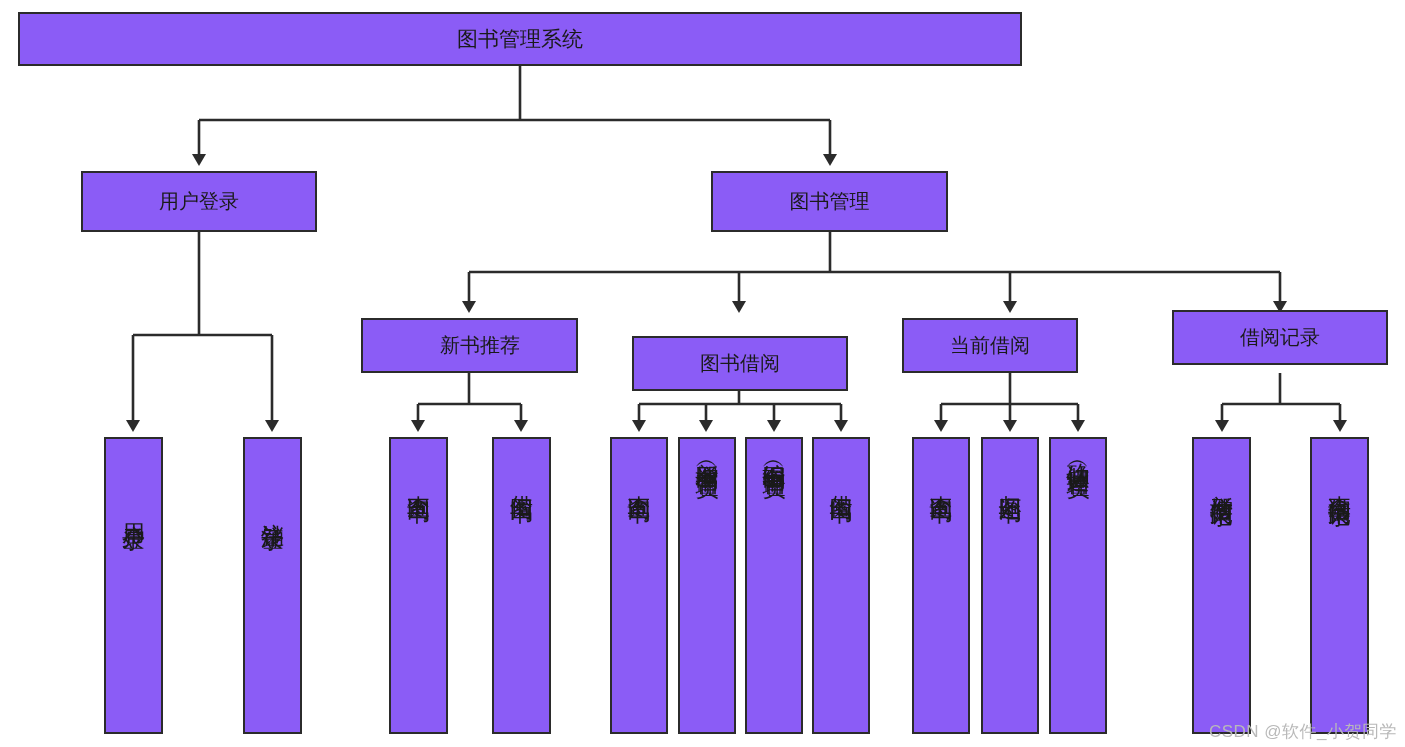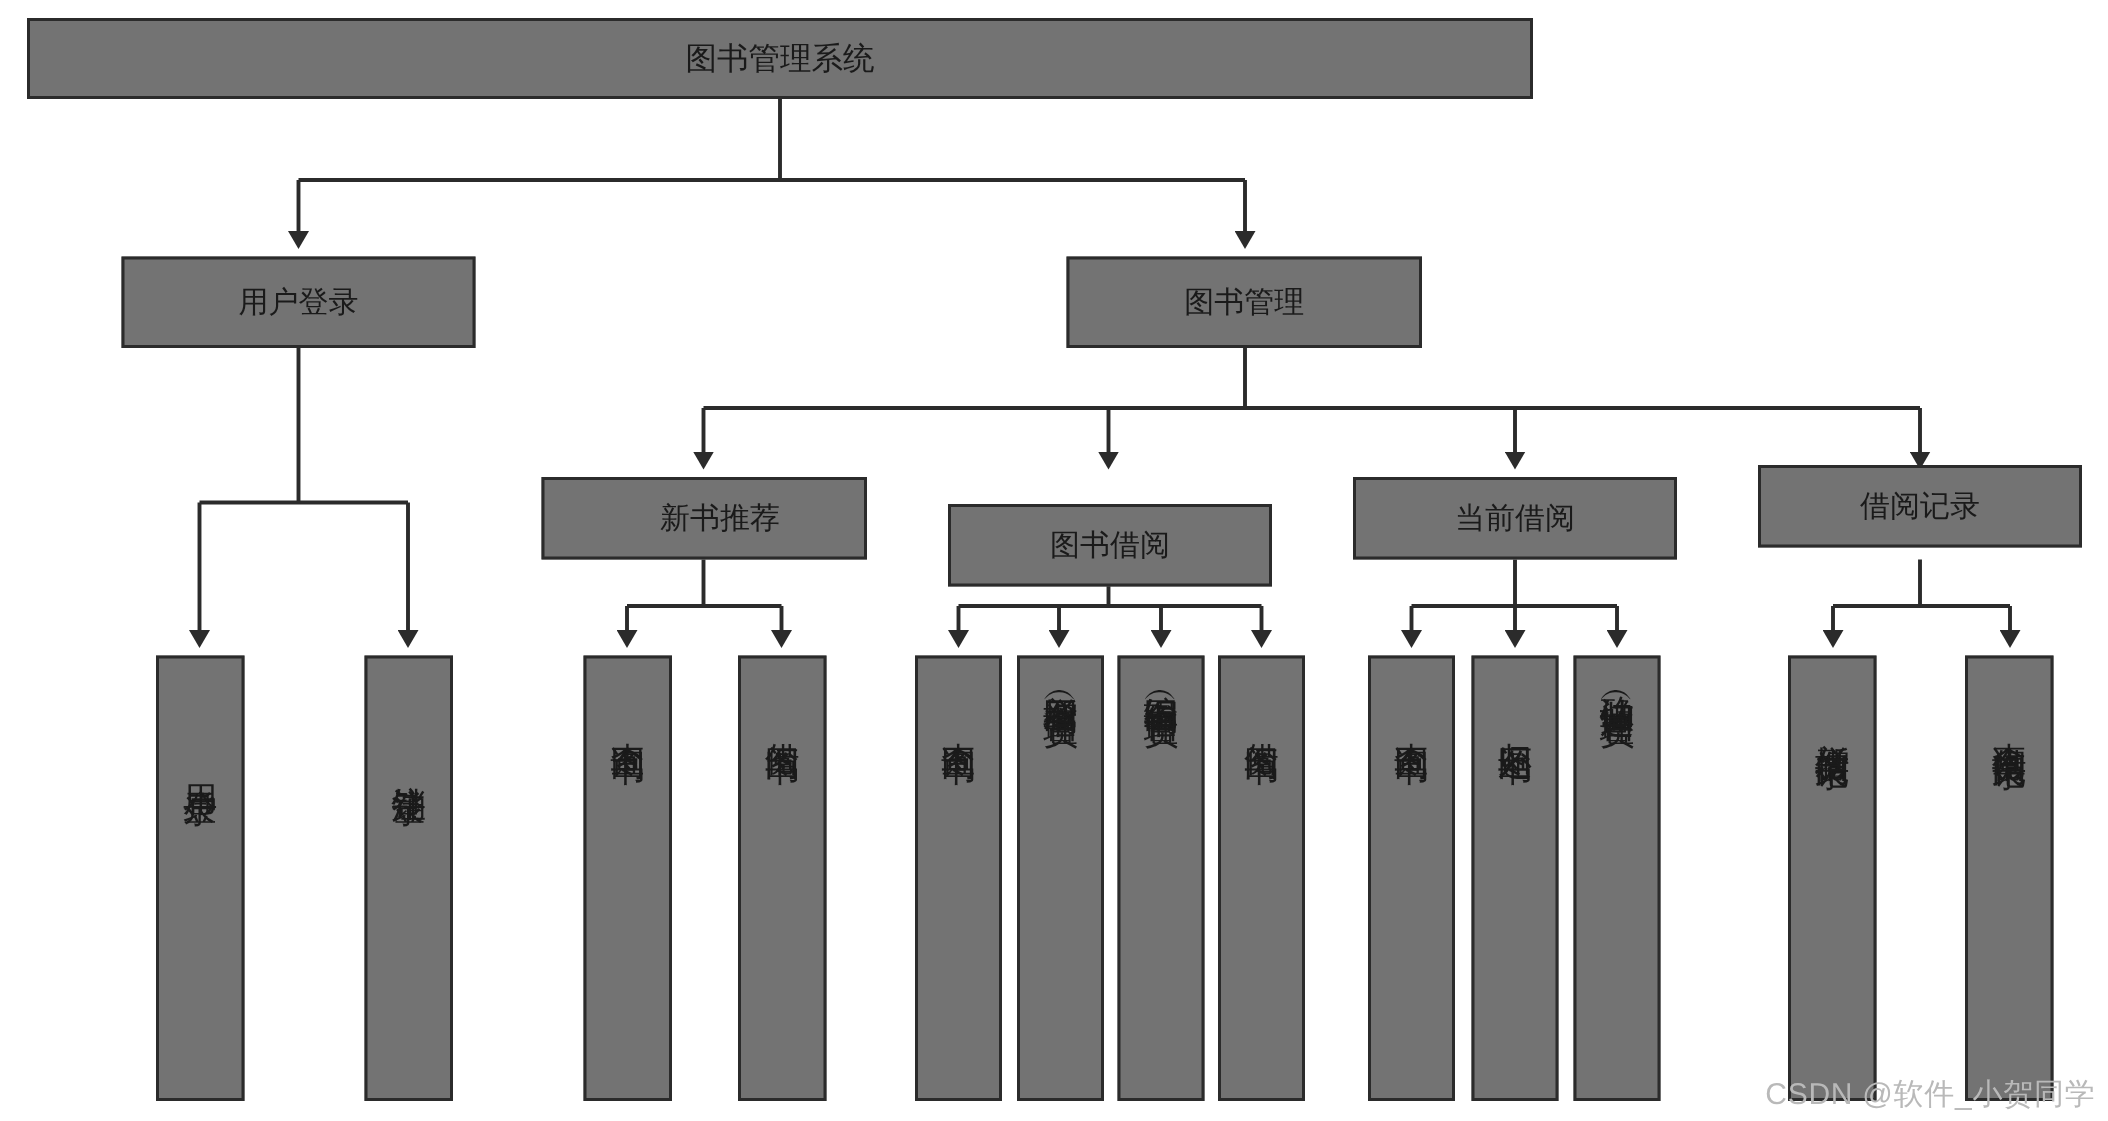--- a/index.html
+++ b/index.html
@@ -7,21 +7,21 @@
     width:1405px;height:747px;
     font-family:"Liberation Sans","DejaVu Sans",sans-serif;
     overflow:hidden;
     position:relative;
   }
   #diagram-root{position:relative;width:1405px;height:747px;}
   svg.links{position:absolute;left:0;top:0;width:1405px;height:747px;pointer-events:none;}
 
   .node{
     position:absolute;
-    background:#737373;
+    background:#8b5cf6;
     border:2px solid #2b2b2b;
     box-sizing:border-box;
     display:flex;
     align-items:center;
     justify-content:center;
     color:#1a1a1a;
   }
   .node.root{font-size:21px;}
   .node.level2{font-size:20px;}
   .node.level3{font-size:20px;}
@@ -44,21 +44,21 @@
     margin-top:60px;
   }
   .leaf-text.mid2{
     margin-top:32px;
   }
 
   .watermark{
     position:absolute;
     right:8px;
     bottom:4px;
-    font-size:20px;
+    font-size:17px;
     color:#b9b9b9;
     white-space:nowrap;
     letter-spacing:0.5px;
   }
 </style>
 </head>
 <body>
 
 <div id="diagram-root">
 
@@ -122,21 +122,21 @@
   <div class="node level2" style="left:711px;top:171px;width:237px;height:61px;font-family:Liberation Mono, monospace;">
     <span>图书管理</span>
   </div>
 
   <div class="node level3" style="left:361px;top:318px;width:217px;height:55px;padding-left:21px;">
     <span>新书推荐</span>
   </div>
   <div class="node level3" style="left:632px;top:318px;width:216px;height:55px;margin-top:18px;">
     <span>图书借阅</span>
   </div>
-  <div class="node level3" style="left:902px;top:318px;width:216px;height:55px;">
+  <div class="node level3" style="left:902px;top:318px;width:176px;height:55px;">
     <span>当前借阅</span>
   </div>
   <div class="node level3" style="left:1172px;top:310px;width:216px;height:55px;">
     <span>借阅记录</span>
   </div>
 
   <div class="node leaf" style="left:104px;top:437px;width:59px;height:297px;">
     <span class="leaf-text mid">用户登录</span>
   </div>
   <div class="node leaf" style="left:243px;top:437px;width:59px;height:297px;">

